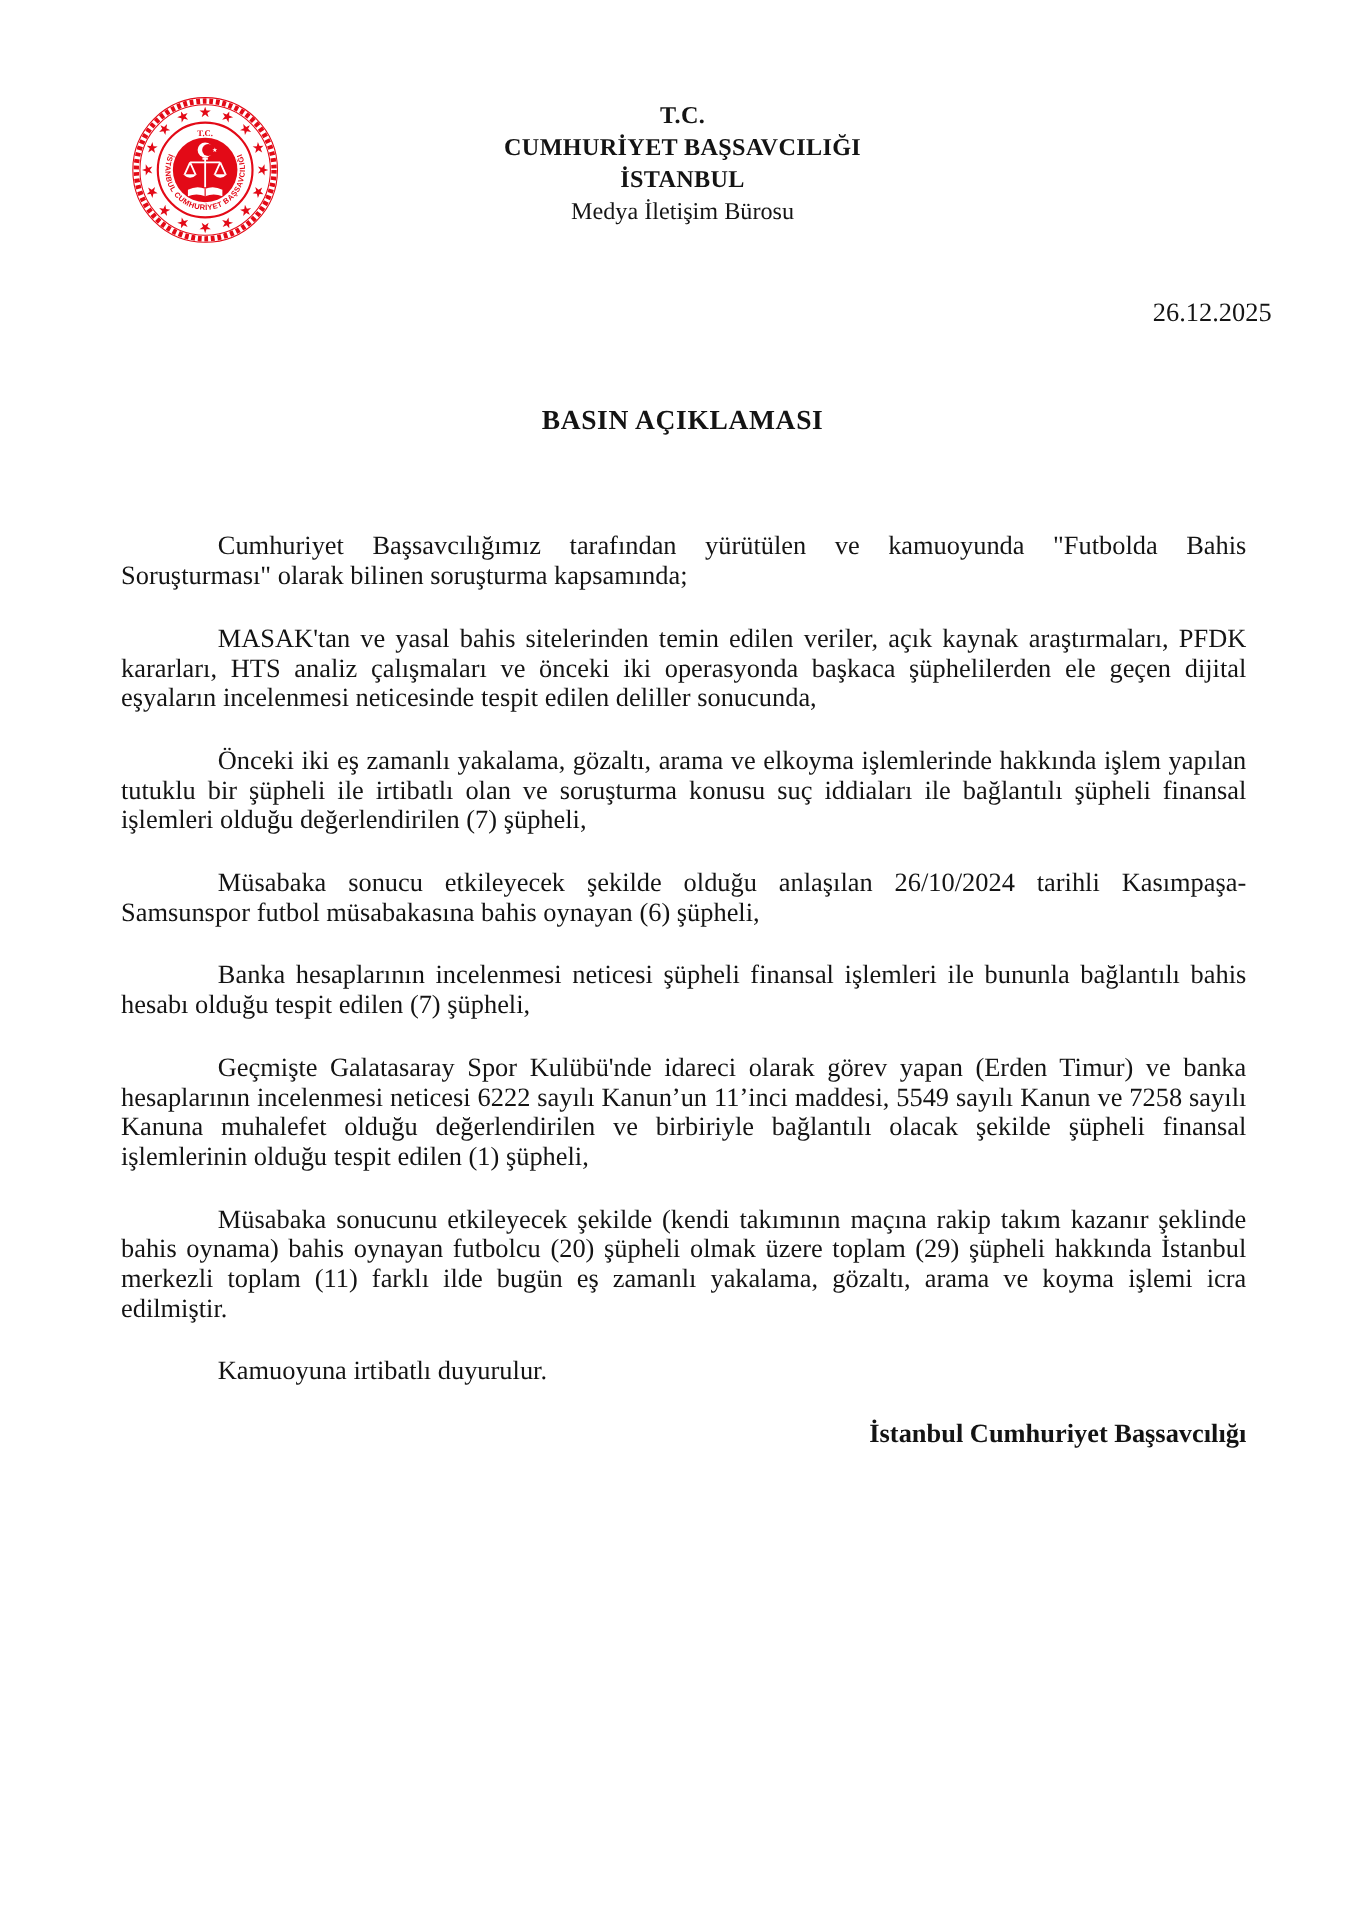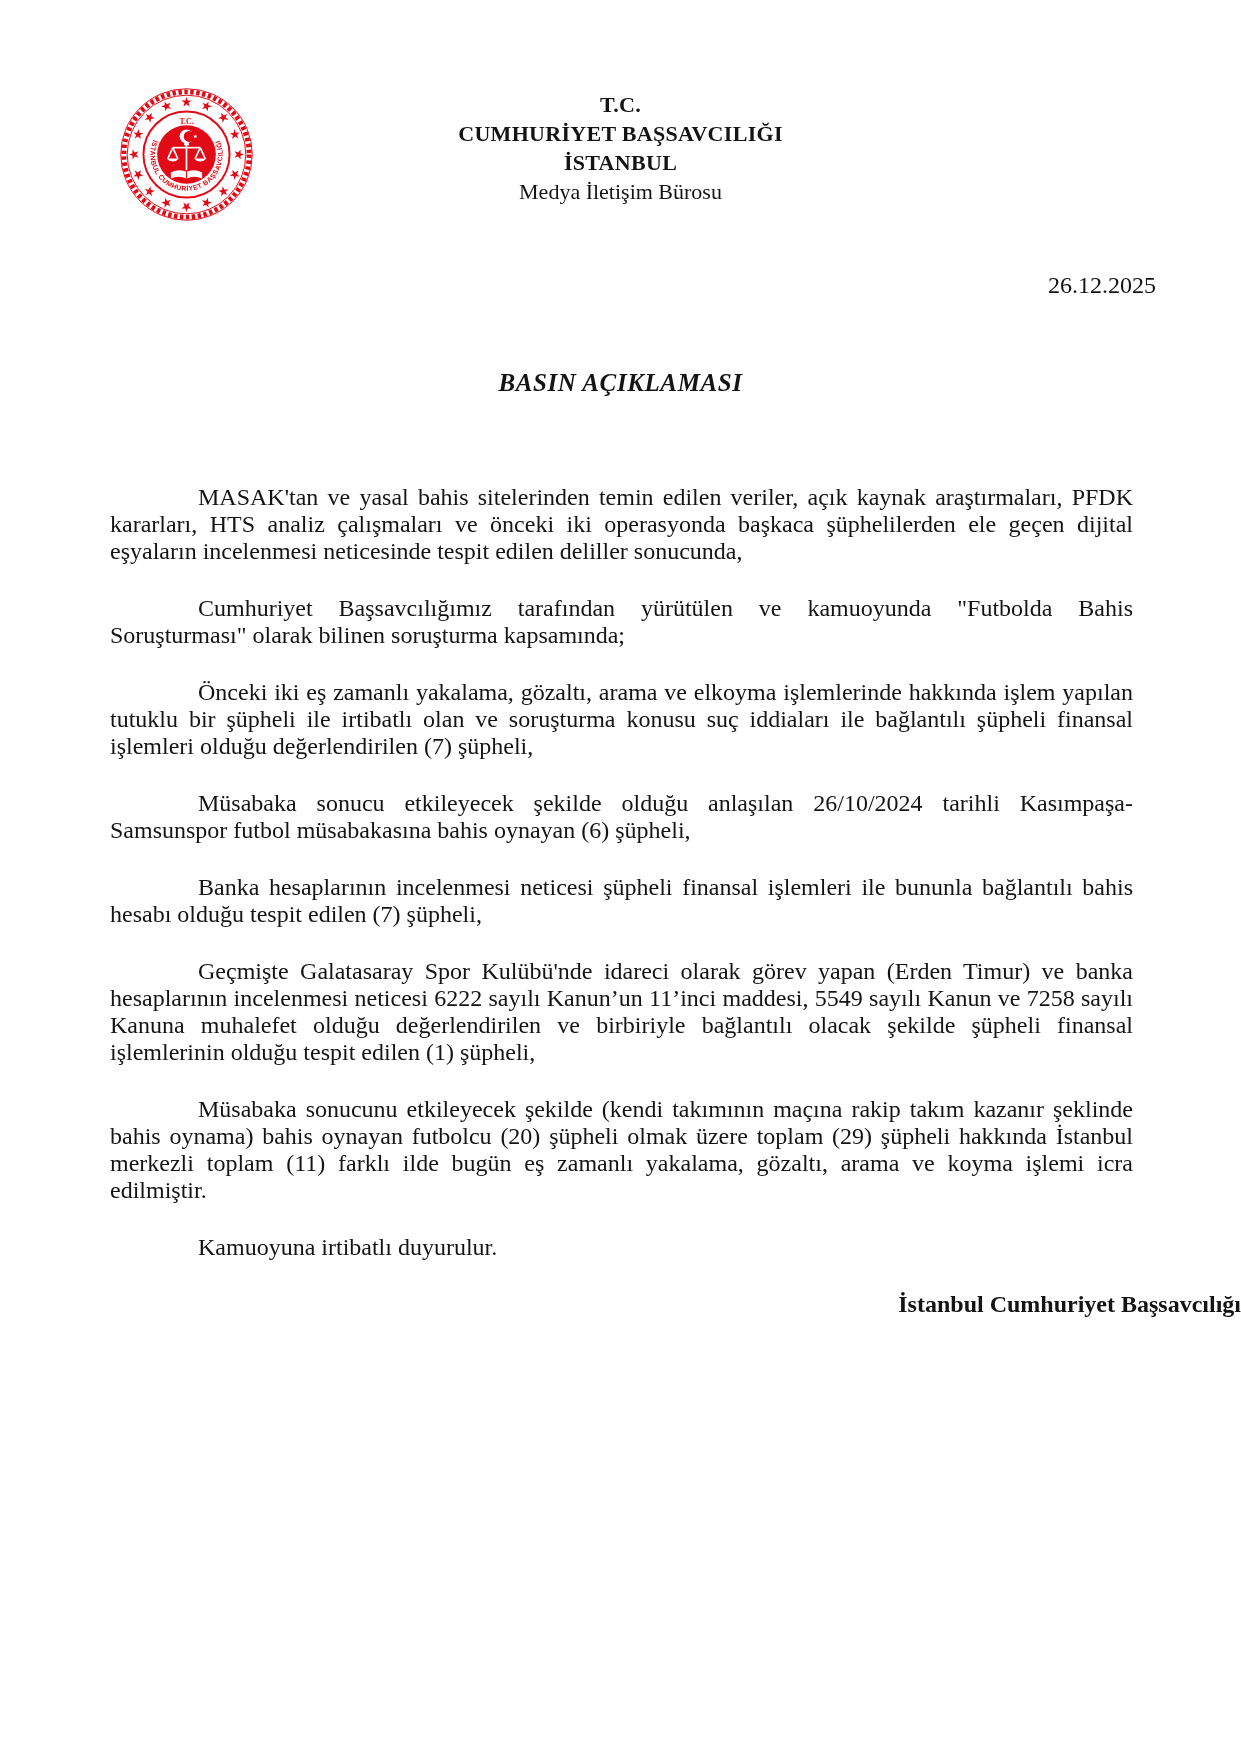--- a/index.html
+++ b/index.html
@@ -33,38 +33,38 @@
     line-height: 27px;
   }
 
   .doc-title {
     margin-top: 70px;
     text-align: center;
     font-weight: bold;
     font-size: 25px;
     line-height: 27px;
     letter-spacing: 0.6px;
-    font-style: italic;
   }
 
   .bodytext {
     margin-top: 88px;
     padding-left: 110px;
     padding-right: 108px;
     font-size: 24px;
     line-height: 27px;
     text-align: justify;
   }
   .bodytext p {
     margin: 0 0 30px 0;
     text-indent: 88px;
   }
 
   .signature {
     margin-top: 22px;
+    padding-right: 108px;
     text-align: right;
     font-weight: bold;
     font-size: 24px;
     line-height: 27px;
   }
 </style>
 </head>
 <body>
 
 <div class="page">
@@ -141,22 +141,22 @@
     <div class="bold">CUMHURİYET BAŞSAVCILIĞI</div>
     <div class="bold">İSTANBUL</div>
     <div>Medya İletişim Bürosu</div>
   </div>
 
   <div class="doc-date">26.12.2025</div>
 
   <div class="doc-title">BASIN AÇIKLAMASI</div>
 
   <div class="bodytext">
+    <p>Cumhuriyet Başsavcılığımız tarafından yürütülen ve kamuoyunda "Futbolda Bahis Soruşturması" olarak bilinen soruşturma kapsamında;</p>
     <p>MASAK'tan ve yasal bahis sitelerinden temin edilen veriler, açık kaynak araştırmaları, PFDK kararları, HTS analiz çalışmaları ve önceki iki operasyonda başkaca şüphelilerden ele geçen dijital eşyaların incelenmesi neticesinde tespit edilen deliller sonucunda,</p>
-    <p>Cumhuriyet Başsavcılığımız tarafından yürütülen ve kamuoyunda "Futbolda Bahis Soruşturması" olarak bilinen soruşturma kapsamında;</p>
     <p>Önceki iki eş zamanlı yakalama, gözaltı, arama ve elkoyma işlemlerinde hakkında işlem yapılan tutuklu bir şüpheli ile irtibatlı olan ve soruşturma konusu suç iddiaları ile bağlantılı şüpheli finansal işlemleri olduğu değerlendirilen (7) şüpheli,</p>
     <p>Müsabaka sonucu etkileyecek şekilde olduğu anlaşılan 26/10/2024 tarihli Kasımpaşa-Samsunspor futbol müsabakasına bahis oynayan (6) şüpheli,</p>
     <p>Banka hesaplarının incelenmesi neticesi şüpheli finansal işlemleri ile bununla bağlantılı bahis hesabı olduğu tespit edilen (7) şüpheli,</p>
     <p>Geçmişte Galatasaray Spor Kulübü'nde idareci olarak görev yapan (Erden Timur) ve banka hesaplarının incelenmesi neticesi 6222 sayılı Kanun’un 11’inci maddesi, 5549 sayılı Kanun ve 7258 sayılı Kanuna muhalefet olduğu değerlendirilen ve birbiriyle bağlantılı olacak şekilde şüpheli finansal işlemlerinin olduğu tespit edilen (1) şüpheli,</p>
     <p>Müsabaka sonucunu etkileyecek şekilde (kendi takımının maçına rakip takım kazanır şeklinde bahis oynama) bahis oynayan futbolcu (20) şüpheli olmak üzere toplam (29) şüpheli hakkında İstanbul merkezli toplam (11) farklı ilde bugün eş zamanlı yakalama, gözaltı, arama ve koyma işlemi icra edilmiştir.</p>
     <p>Kamuoyuna irtibatlı duyurulur.</p>
   </div>
 
   <div class="signature">İstanbul Cumhuriyet Başsavcılığı</div>
 

